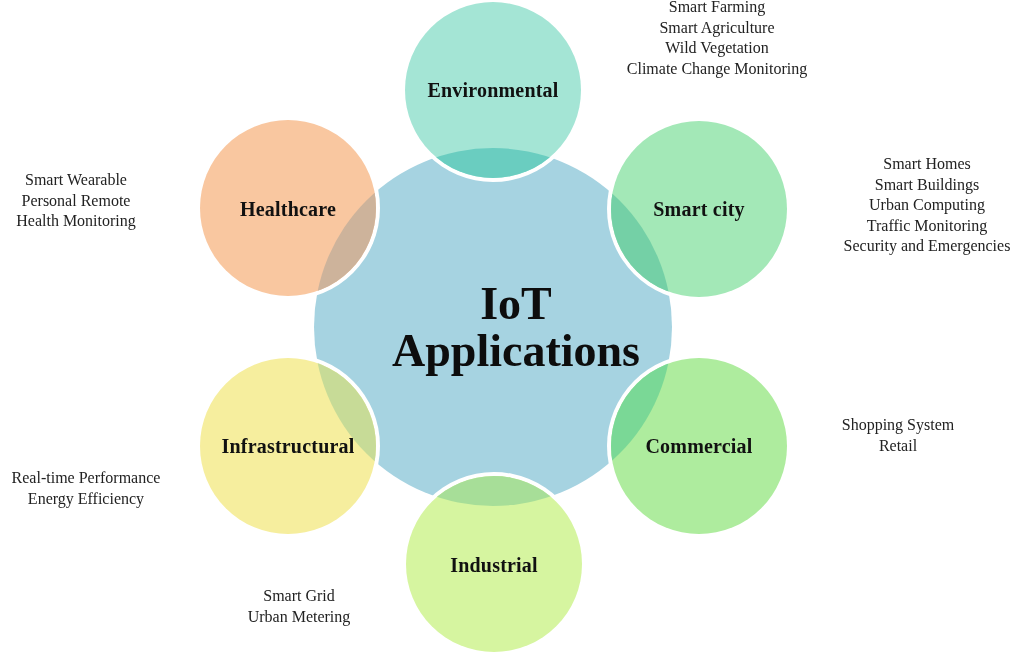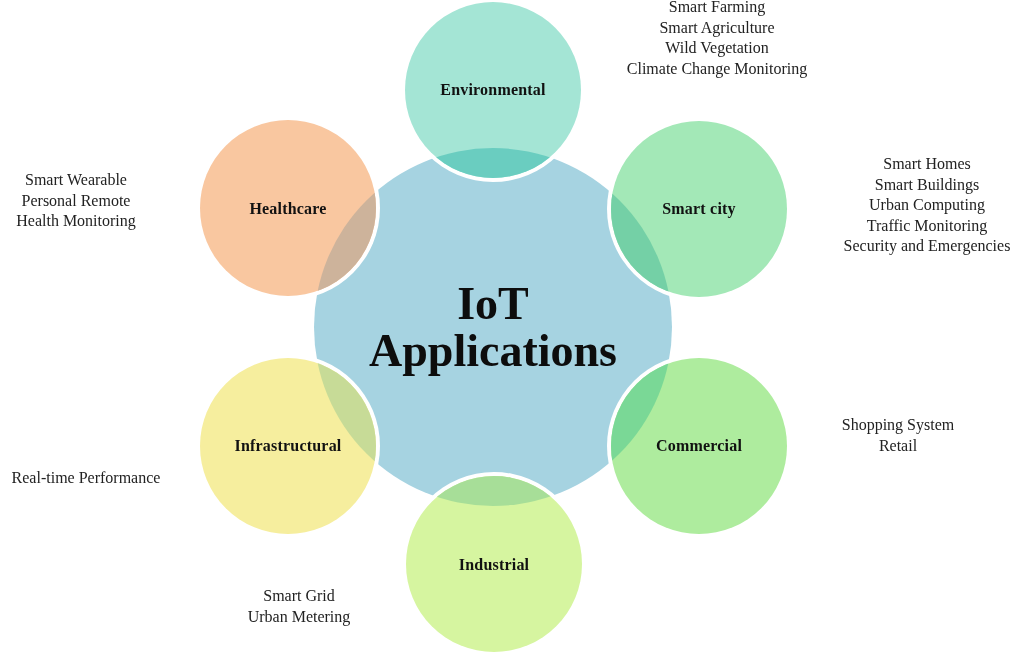--- a/index.html
+++ b/index.html
@@ -1,20 +1,20 @@
 <!DOCTYPE html>
 <html><head>
 <meta charset="utf-8">
 <style>
   html, body { margin: 0; padding: 0; background: #ffffff; }
   body { width: 1024px; height: 655px; position: relative; overflow: hidden;
          font-family: "Liberation Serif", "DejaVu Serif", serif; color: #1a1a1a; }
   #diagram { position: absolute; left: 0; top: 0; width: 1024px; height: 655px; }
   .label { position: absolute; text-align: center; white-space: nowrap; }
-  .node-label { font-weight: bold; font-size: 16px; color: #111; transform: translate(-50%, -50%); letter-spacing: 0.2px; }
+  .node-label { font-weight: bold; font-size: 20px; color: #111; transform: translate(-50%, -50%); letter-spacing: 0.2px; }
   .center-title { font-weight: bold; font-size: 46px; line-height: 47px; color: #0d0d0d; transform: translate(-50%, -50%); }
   .detail { font-size: 16px; line-height: 20.5px; color: #222; transform: translateX(-50%); }
   .detail span { display: block; }
 </style>
 </head>
 <body>
 
 <div id="diagram">
   <svg width="1024" height="655" viewBox="0 0 1024 655">
     <defs>
@@ -53,21 +53,21 @@
         </g>
         <g>
           <circle cx="288" cy="208" r="92" fill="#ffffff"></circle>
           <circle cx="288" cy="208" r="88" fill="#F9C7A0"></circle>
           <circle cx="288" cy="208" r="88" fill="#CDB39B" clip-path="url(#clip-center)"></circle>
         </g>
       </g>
   </svg>
 
   
-  <div class="label center-title" style="left:493px; top:327px;">
+  <div class="label center-title" style="left:516px; top:327px;">
     <div>IoT</div>
     <div>Applications</div>
   </div>
 
   
   <div class="label node-label" style="left:493px; top:90px;">Environmental</div>
   <div class="label node-label" style="left:699px; top:209px;text-align:center;">Smart city</div>
   <div class="label node-label" style="left:699px; top:446px;">Commercial</div>
   <div class="label node-label" style="left:494px; top:565px;">Industrial</div>
   <div class="label node-label" style="left:288px; top:446px;">Infrastructural</div>
@@ -94,20 +94,21 @@
     <span>Security and Emergencies</span>
   </div>
 
   <div class="label detail" style="left:299px; top:586px;">
     <span>Smart Grid</span>
     <span>Urban Metering</span>
   </div>
 
   <div class="label detail" style="left:86px; top:428px;margin-top:40px;">
     <span>Real-time Performance</span>
+    <span>Energy Efficiency</span>
   </div>
 
   <div class="label detail" style="left:76px; top:154px;margin-top:16px;">
     <span>Smart Wearable</span>
     <span>Personal Remote</span>
     <span>Health Monitoring</span>
   </div>
 </div>
 
 </body></html>

